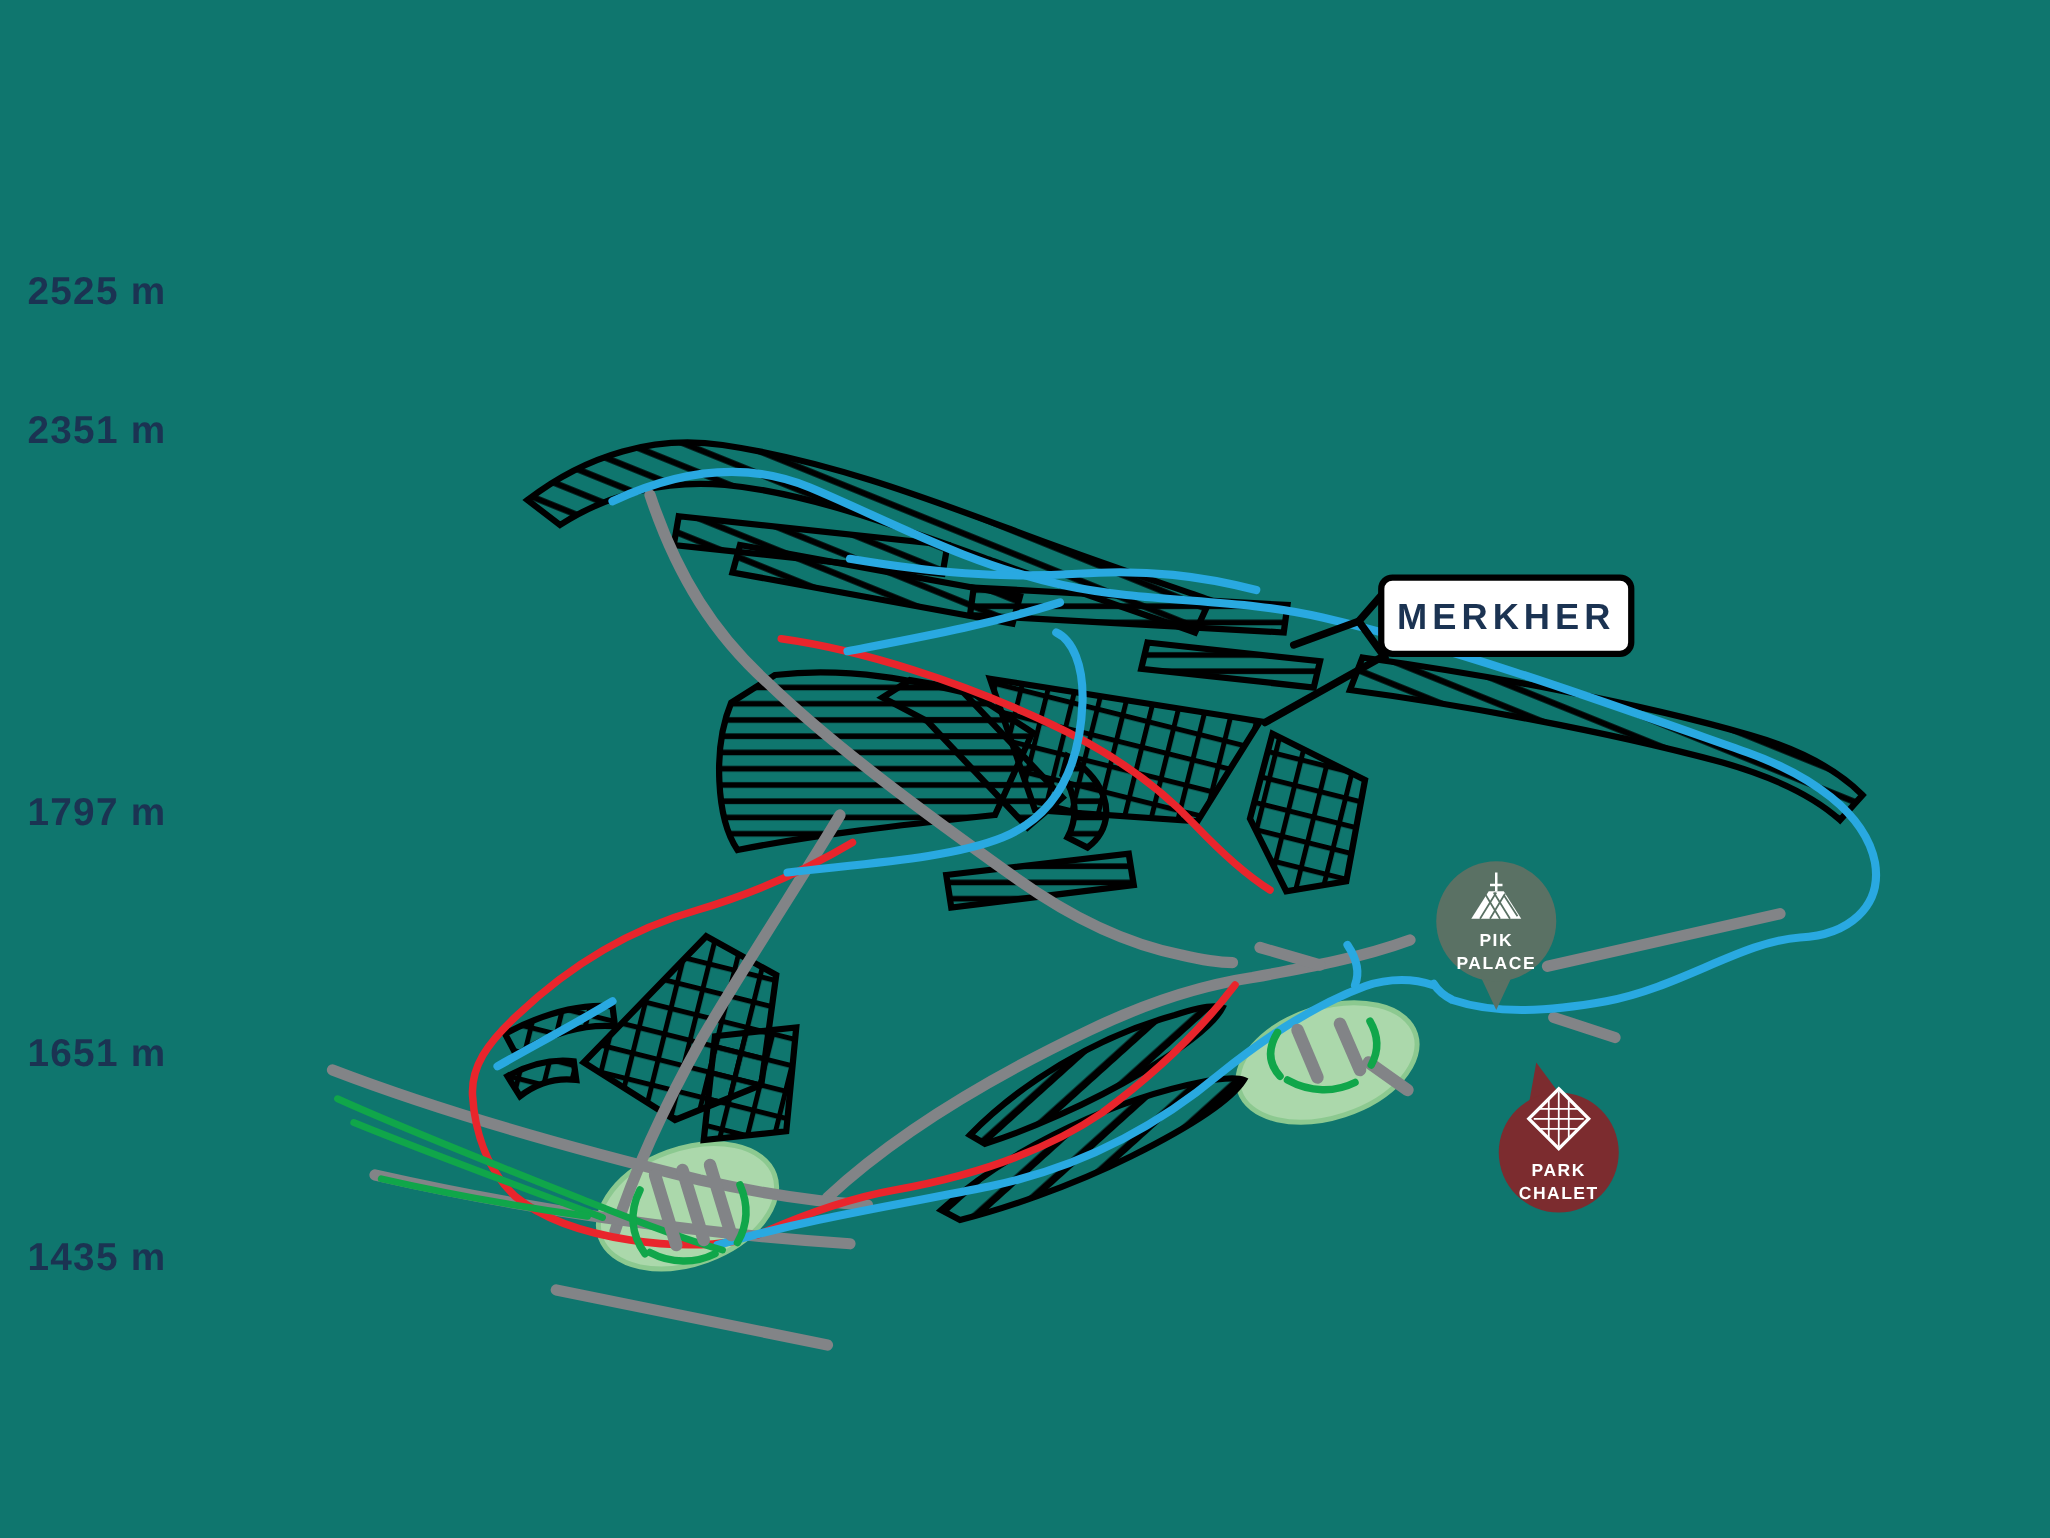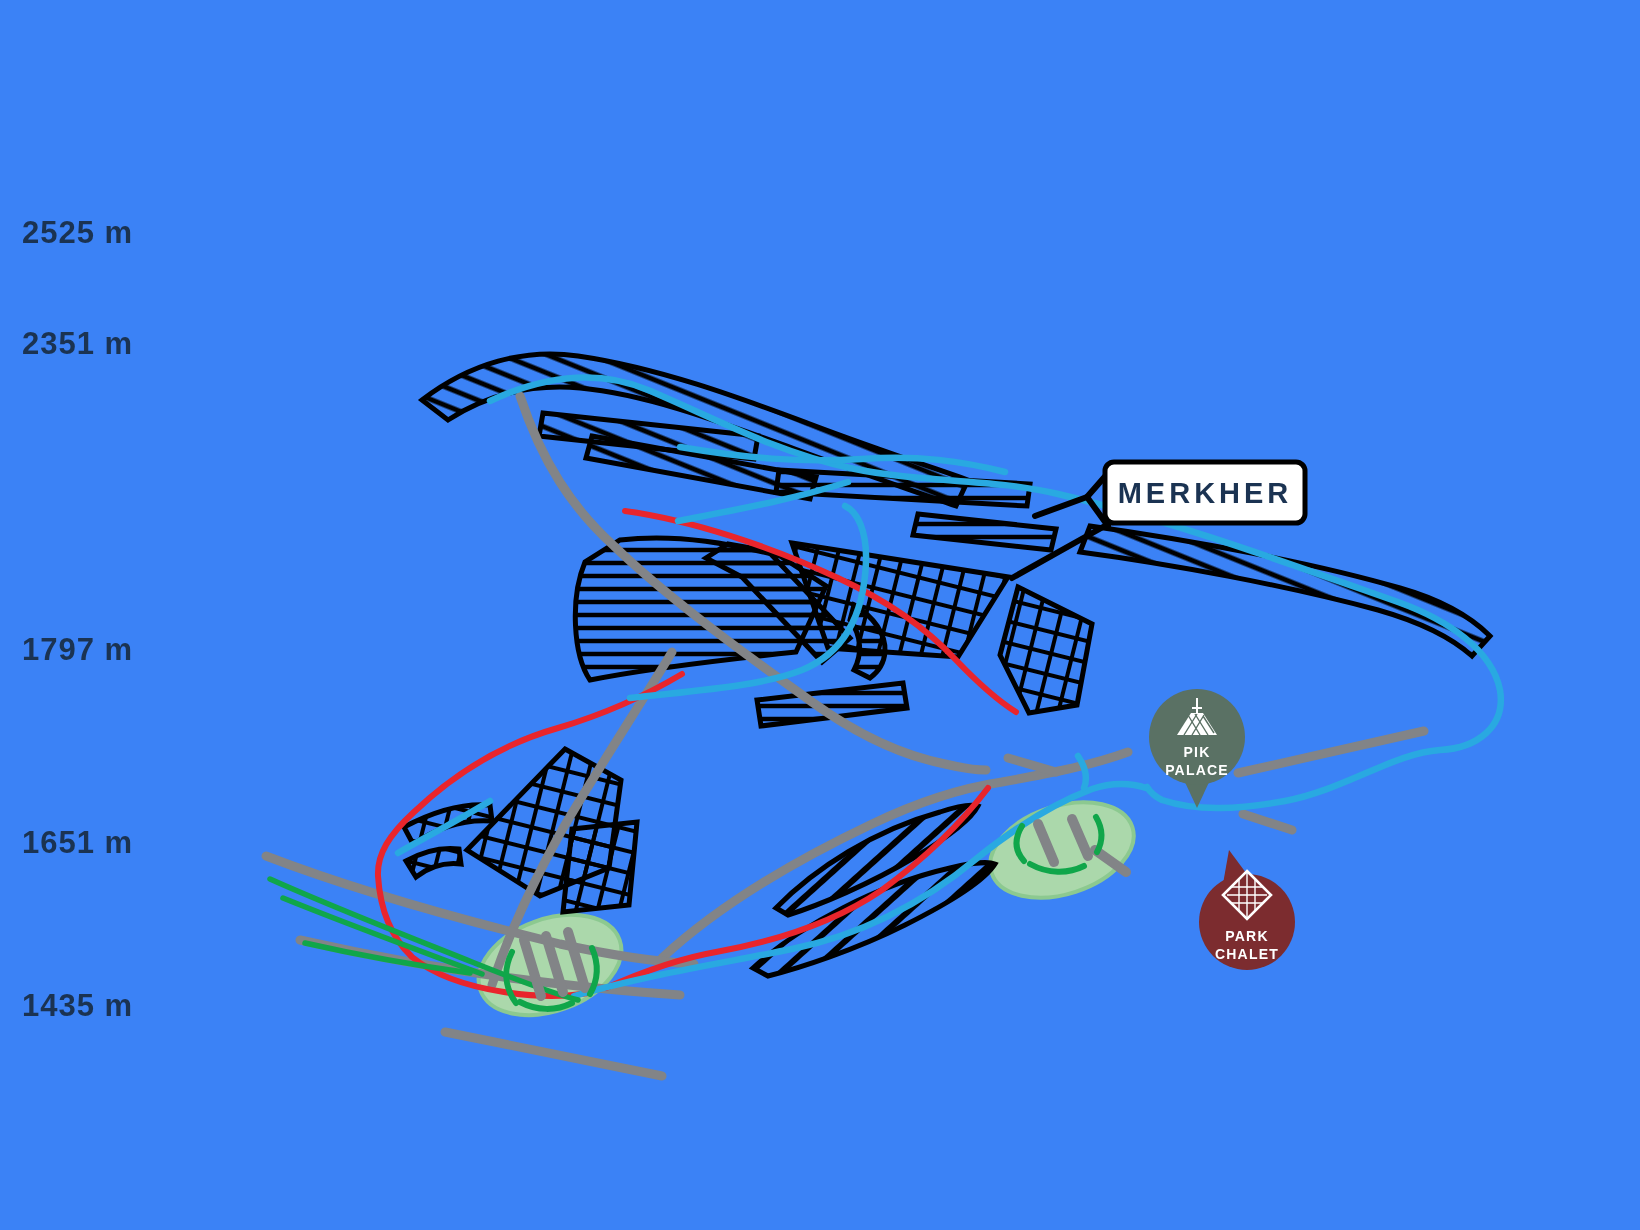--- a/index.html
+++ b/index.html
@@ -1,16 +1,16 @@
 <!DOCTYPE html>
 <html><head>
 <meta charset="utf-8">
 <style>
   html,body{margin:0;padding:0;background:#ffffff;}
-  .stage{position:relative;width:1640px;height:1230px;background:#3b82f6;overflow:hidden;
+  .stage{position:relative;width:1640px;height:1230px;background:#0f766e;overflow:hidden;
          font-family:"Liberation Sans", sans-serif;}
   svg{display:block;}
   text{font-family:"Liberation Sans", sans-serif;}
   .elev{font-size:31px;font-weight:700;fill:#1b3352;letter-spacing:1px;}
   .merkher{font-size:29px;font-weight:700;fill:#1b3352;letter-spacing:4px;}
   .pintext{font-size:14px;font-weight:700;fill:#ffffff;letter-spacing:1.2px;}
 </style>
 </head>
 <body>
 

